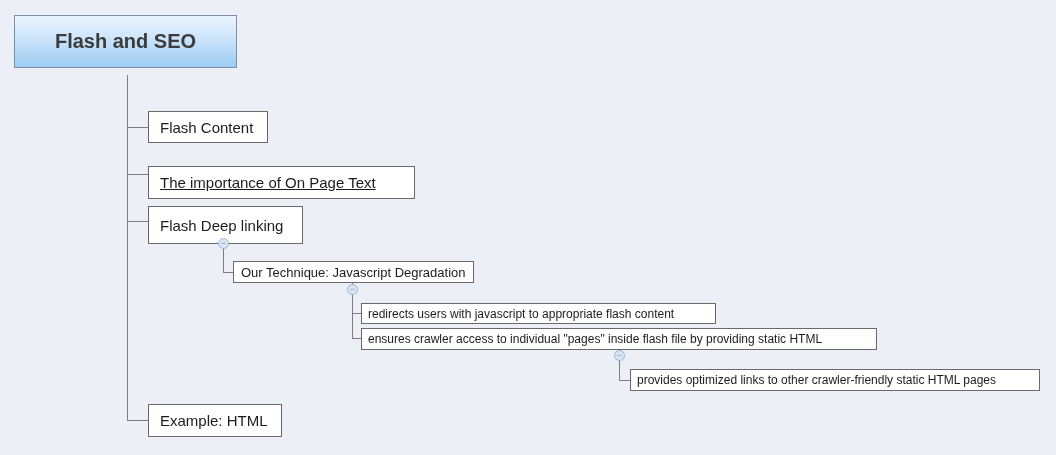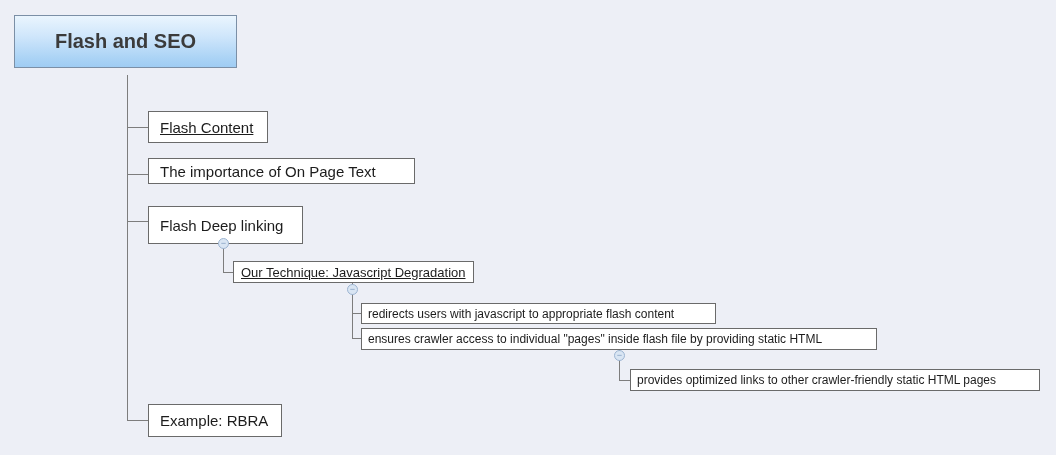--- a/index.html
+++ b/index.html
@@ -54,25 +54,25 @@
     left: 14px; top: 15px;
     min-width: 223px; height: 53px;
     justify-content: center;
     background: linear-gradient(to bottom, #eaf5fe 0%, #cfe6fb 40%, #a9d2f5 85%, #9fccf3 100%);
     border: 1px solid #7b8fa6;
     font-size: 20px;
     font-weight: bold;
     color: #3b3b3b;
   }
   .lvl1 { font-size: 15px; padding: 0 11px; }
-  .lvl2 { font-size: 13px; padding: 0 7px; text-decoration: underline;  }
+  .lvl2 { font-size: 13px; padding: 0 7px;  }
   .lvl3 { font-size: 12px; padding: 8px 6px;  }
 
-  .n-flash-content { left: 148px; top: 111px; min-width: 120px; height: 32px; text-decoration: underline; }
-  .n-on-page-text  { left: 148px; top: 158px; min-width: 267px; height: 26px; }
+  .n-flash-content { left: 148px; top: 111px; min-width: 120px; height: 32px; }
+  .n-on-page-text  { left: 148px; top: 166px; min-width: 267px; height: 33px; text-decoration: underline; }
   .n-deep-linking  { left: 148px; top: 206px; min-width: 155px; height: 38px; }
   .n-technique     { left: 233px; top: 261px; min-width: 240px; height: 22px; }
   .n-redirects     { left: 361px; top: 303px; min-width: 355px; height: 21px; }
   .n-ensures       { left: 361px; top: 328px; min-width: 516px; height: 22px; }
   .n-provides      { left: 630px; top: 369px; min-width: 410px; height: 22px; text-align: right; }
   .n-example       { left: 148px; top: 404px; min-width: 134px; height: 33px; }
 
   
   .l-trunk   { left: 127px; top: 75px;  width: 1px;  height: 345px; }
   .l-stub1   { left: 127px; top: 127px; width: 21px; height: 1px; }
@@ -117,15 +117,15 @@
   <div class="collapse c3">−</div>
 
   <div class="node root">Flash and SEO</div>
   <div class="node lvl1 n-flash-content">Flash Content</div>
   <div class="node lvl1 n-on-page-text">The importance of On Page Text</div>
   <div class="node lvl1 n-deep-linking">Flash Deep linking</div>
   <div class="node lvl2 n-technique">Our Technique: Javascript Degradation</div>
   <div class="node lvl3 n-redirects">redirects users with javascript to appropriate flash content</div>
   <div class="node lvl3 n-ensures">ensures crawler access to individual "pages" inside flash file by providing static HTML</div>
   <div class="node lvl3 n-provides">provides optimized links to other crawler-friendly static HTML pages</div>
-  <div class="node lvl1 n-example">Example: RBRA</div>
+  <div class="node lvl1 n-example">Example: HTML</div>
 
 </div>
 
 </body></html>

